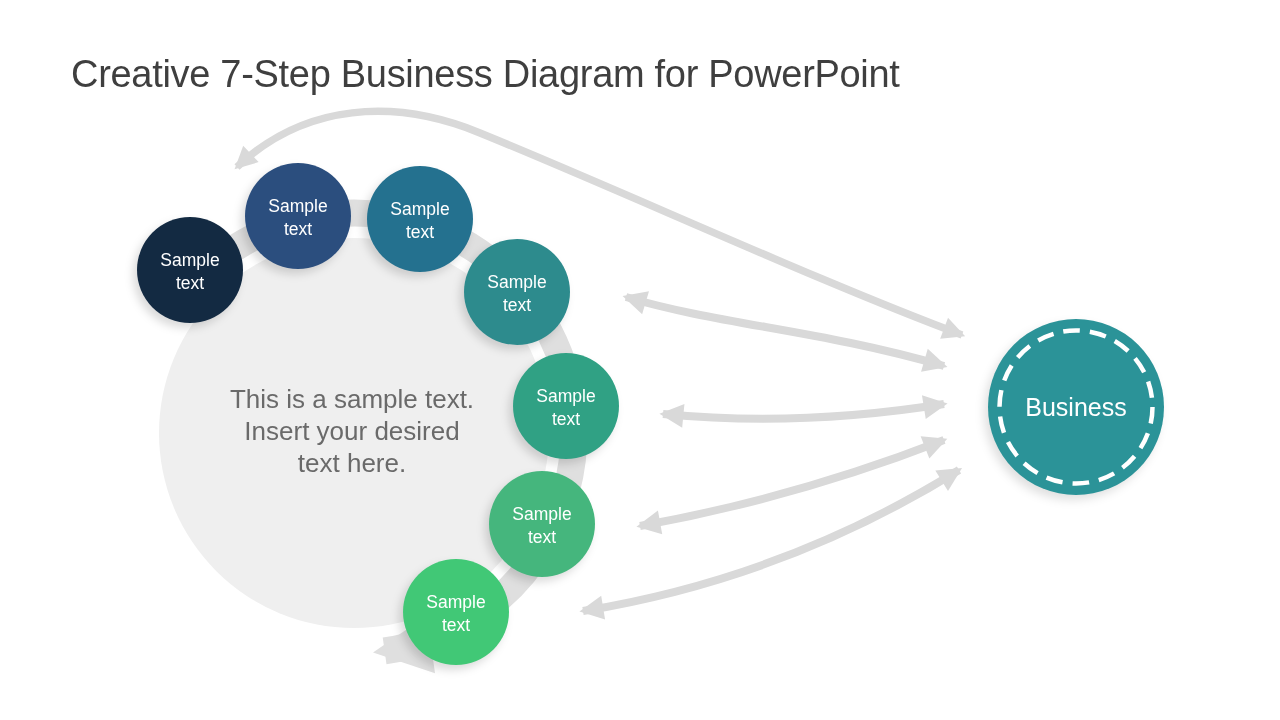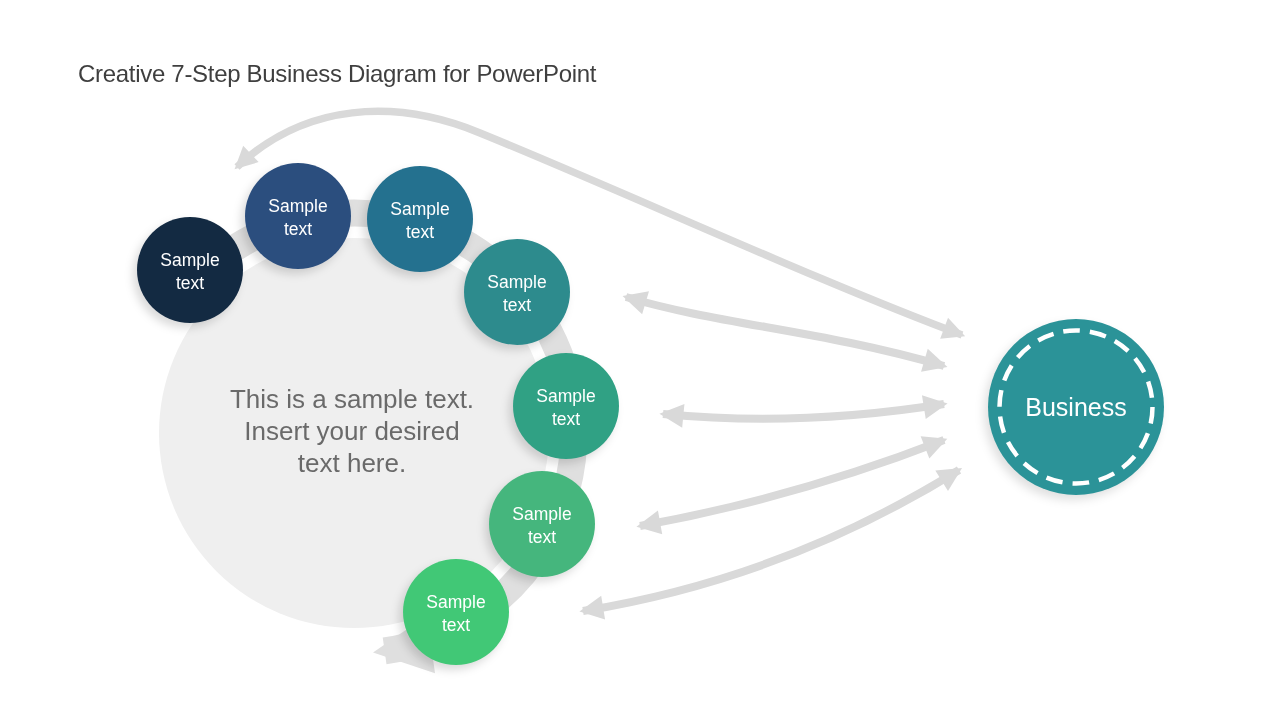--- a/index.html
+++ b/index.html
@@ -12,22 +12,22 @@
     position: relative;
     width: 1280px;
     height: 720px;
     background: #ffffff;
     overflow: hidden;
   }
   .slide-title {
     position: absolute;
     left: 62px;
     top: 44px;
-    margin: 16px;
-    font-size: 24px;
+    margin: 9px;
+    font-size: 38px;
     font-weight: 400;
     letter-spacing: -0.3px;
     color: #3f3f3f;
     white-space: nowrap;
   }
   svg.diagram {
     position: absolute;
     left: 0;
     top: 0;
   }

